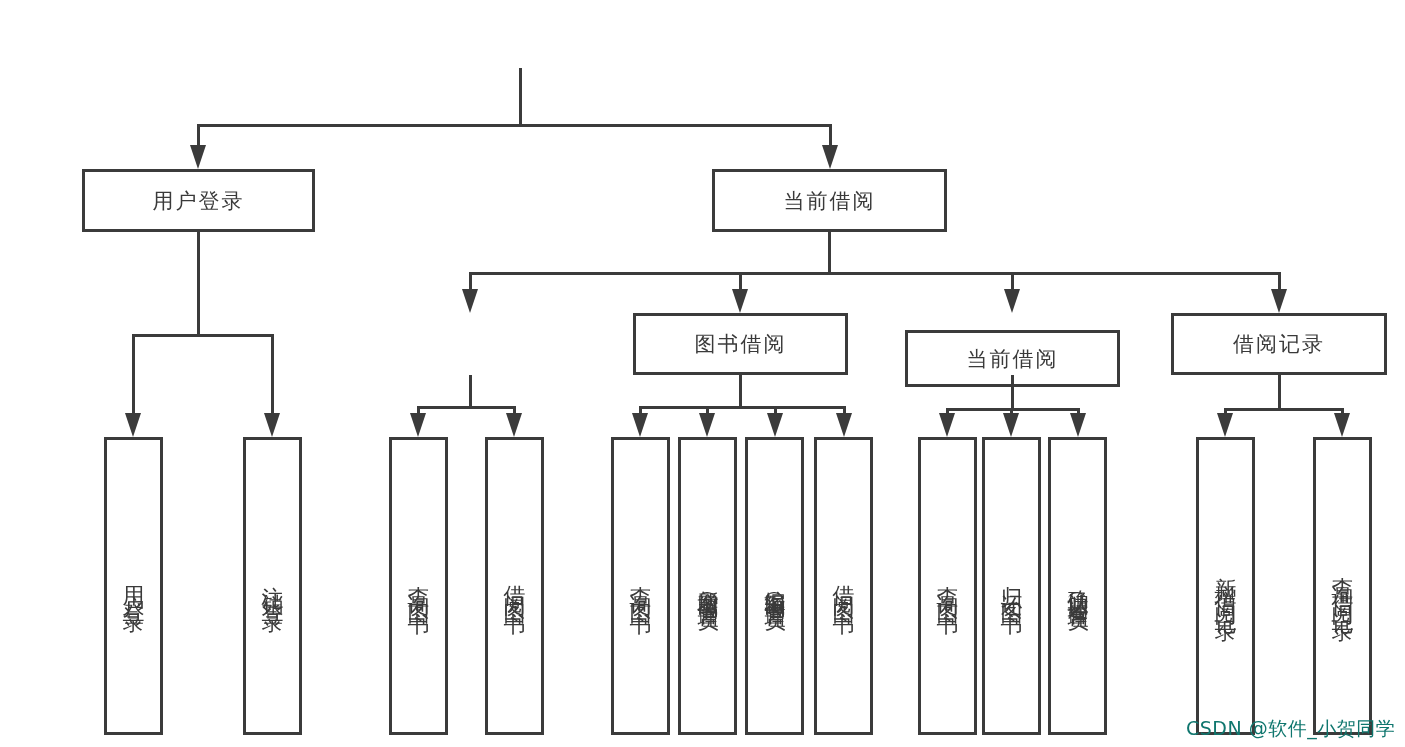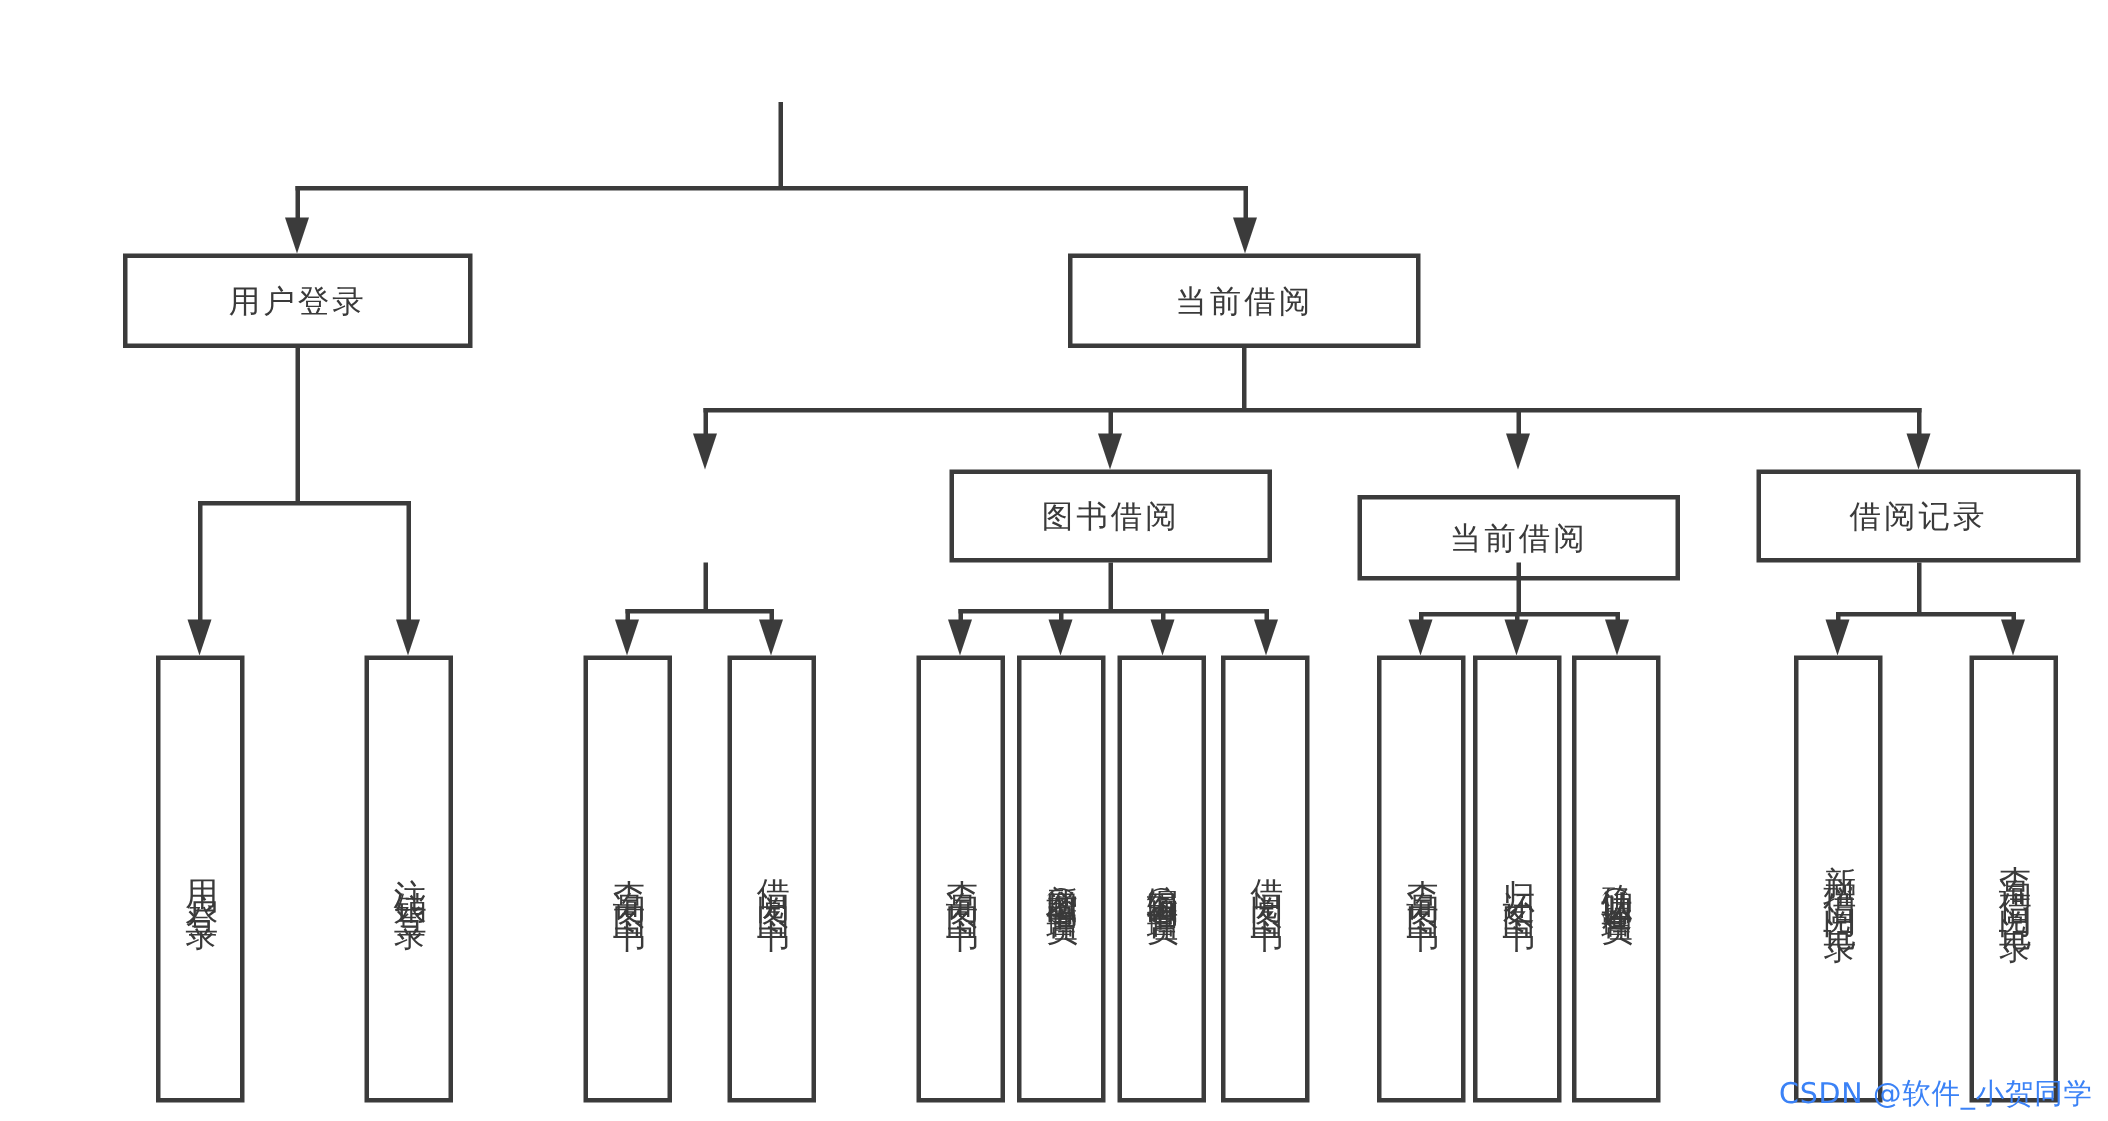--- a/index.html
+++ b/index.html
@@ -50,21 +50,21 @@
     border-left: 8px solid transparent;
     border-right: 8px solid transparent;
     border-top: 24px solid #3b3b3b;
   }
   .watermark {
     position: absolute;
     left: 1186px;
     top: 716px;
     font-size: 19px;
     letter-spacing: 0.5px;
-    color: #3b82f6;
+    color: #0f766e;
     z-index: 10;
     white-space: nowrap;
   }
 </style>
 </head>
 <body>
 
 <div id="stage">
 
 

